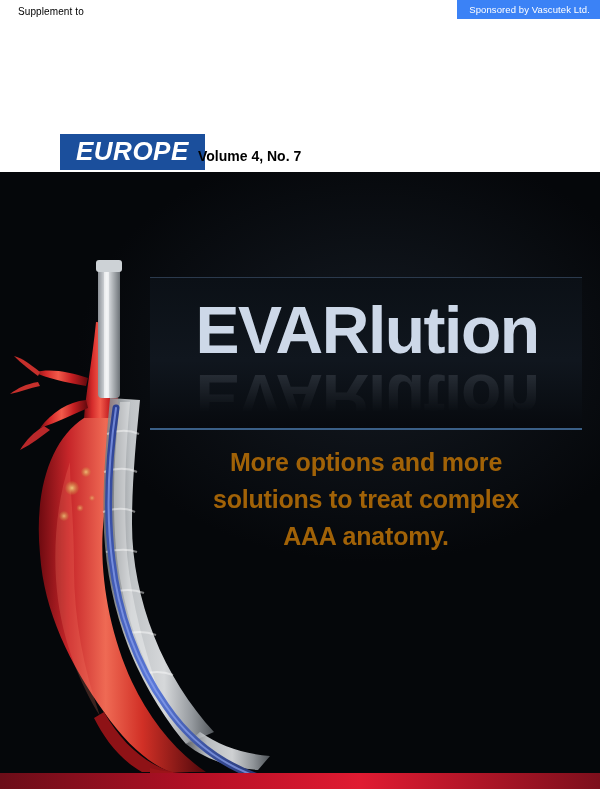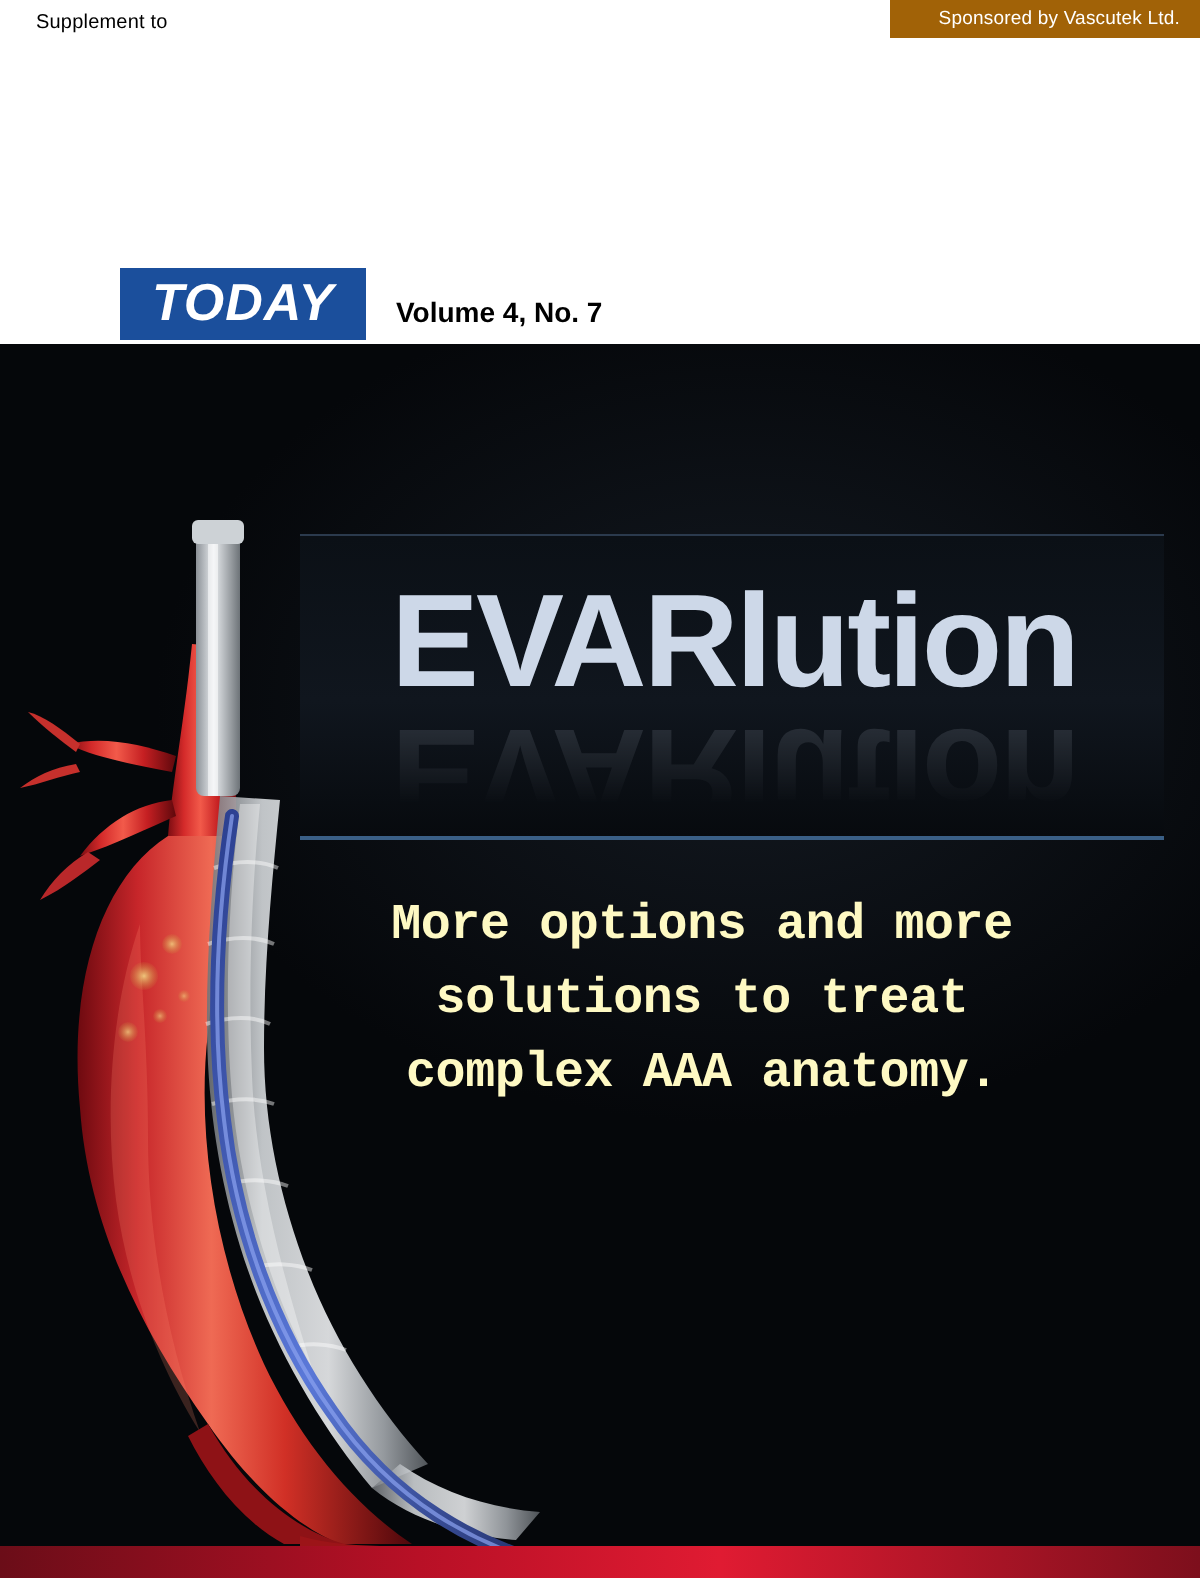--- a/index.html
+++ b/index.html
@@ -31,24 +31,24 @@
     left: 18px;
     top: 6px;
     font-size: 10px;
     color: #000000;
     letter-spacing: 0.1px;
   }
   .sponsor-tag {
     position: absolute;
     right: 0px;
     top: 0px;
-    background: #a16207;
+    background: #3b82f6;
     color: #ffffff;
     font-size: 9.5px;
-    padding: 4px 10px 4px 24px;
+    padding: 4px 10px 4px 12px;
     letter-spacing: 0.1px;
   }
   .logo-box {
     position: absolute;
     left: 18px;
     top: 22px;
     width: 564px;
     height: 112px;
     border: 2px solid #1b4f9c;
     box-sizing: border-box;
@@ -117,21 +117,21 @@
   .cover-bg {
     position: absolute;
     inset: 0;
     background:
       radial-gradient(ellipse 420px 300px at 62% 30%, #141a22 0%, #05070a 70%),
       #000000;
   }
   .title-plate {
     position: absolute;
     left: 150px;
-    top: 95px;
+    top: 105px;
     width: 432px;
     height: 150px;
     background: linear-gradient(180deg, #0b1016 0%, #10161e 55%, #070a0e 100%);
     border-top: 1px solid #2b3a4d;
     border-bottom: 2px solid #3a5f86;
   }
   .title-main {
     position: absolute;
     left: 12px;
     top: 16px;
@@ -157,30 +157,30 @@
     text-align: center;
     transform: scaleY(-1);
     opacity: 0.17;
     -webkit-mask-image: linear-gradient(to top, rgba(0,0,0,1) 0%, rgba(0,0,0,0) 70%);
     mask-image: linear-gradient(to top, rgba(0,0,0,1) 0%, rgba(0,0,0,0) 70%);
     font-family: "Liberation Sans", sans-serif;
     pointer-events: none;
   }
   .subtitle {
     position: absolute;
-    left: 181px;
+    left: 196px;
     top: 272px;
     width: 340px;
     text-align: center;
-    color: #fef9c3;
+    color: #a16207;
     font-size: 25px;
     line-height: 37px;
     font-weight: bold;
     letter-spacing: -0.2px;
-    font-family: Liberation Mono, monospace;
+    font-family: Liberation Sans, sans-serif;
   }
 
   
   .art {
     position: absolute;
     left: 0;
     top: 0;
     width: 330px;
     height: 601px;
   }
@@ -198,21 +198,21 @@
 
 <div class="page">
 
   <div class="masthead">
 
     <div class="supplement-line">Supplement to</div>
 
     <div class="sponsor-tag">Sponsored by Vascutek Ltd.</div>
 
 
-    <div class="europe-tab">TODAY</div>
+    <div class="europe-tab">EUROPE</div>
 
     <div class="volume-text">Volume 4, No. 7</div>
   </div>
 
   <div class="cover">
     <div class="cover-bg"></div>
 
     <svg class="art" viewBox="0 0 330 601" preserveAspectRatio="none">
       <defs>
         <linearGradient id="vesselGrad" x1="0" y1="0" x2="1" y2="0">

